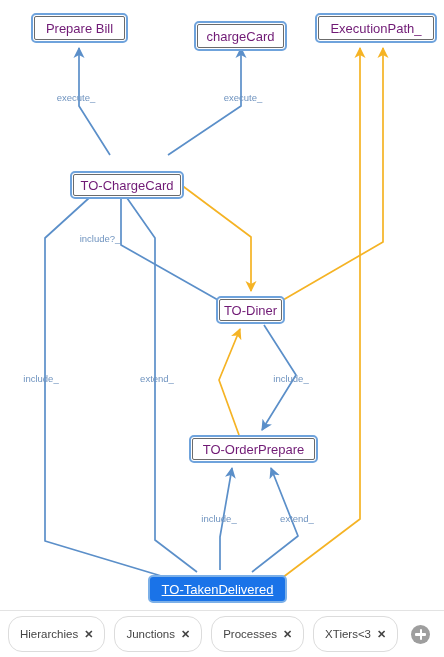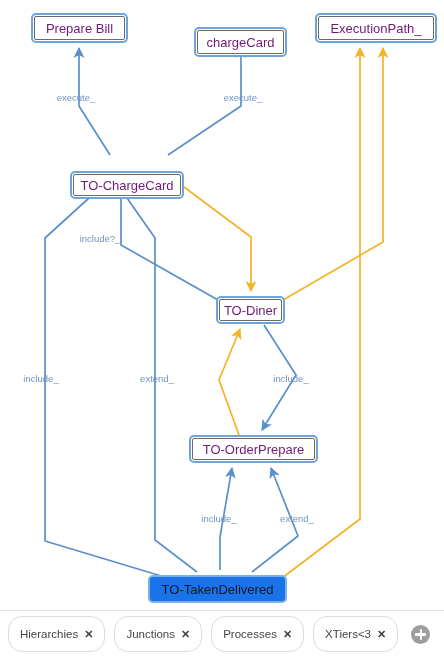--- a/index.html
+++ b/index.html
@@ -88,21 +88,22 @@
 
   .node.selected {
     border-color: #7cb0e8;
     background: #1a73e8;
   }
   .node.selected .node-inner {
     background: #1a73e8;
     border-color: #1a73e8;
   }
   .node.selected .node-label {
-    color: #0f172a;
+    color: #ffffff;
+    text-decoration: underline;
   }
 
   
   #chip-bar {
     position: absolute;
     left: 0;
     bottom: 0;
     width: 444px;
     height: 47px;
     background: #ffffff;
@@ -205,21 +206,21 @@
     <text class="edge-label" x="219" y="519">include_</text>
     <text class="edge-label" x="297" y="519">extend_</text>
   </svg>
 
   <div class="node" style="left:31px; top:13px; width:97px; height:30px;">
     <div class="node-inner">
       <span class="node-label">Prepare Bill</span>
     </div>
   </div>
 
-  <div class="node" style="left:194px; top:27px; width:93px; height:30px;">
+  <div class="node" style="left:194px; top:21px; width:93px; height:30px;">
     <div class="node-inner">
       <span class="node-label">chargeCard</span>
     </div>
   </div>
 
   <div class="node" style="left:315px; top:13px; width:122px; height:30px;">
     <div class="node-inner">
       <span class="node-label">ExecutionPath_</span>
     </div>
   </div>

